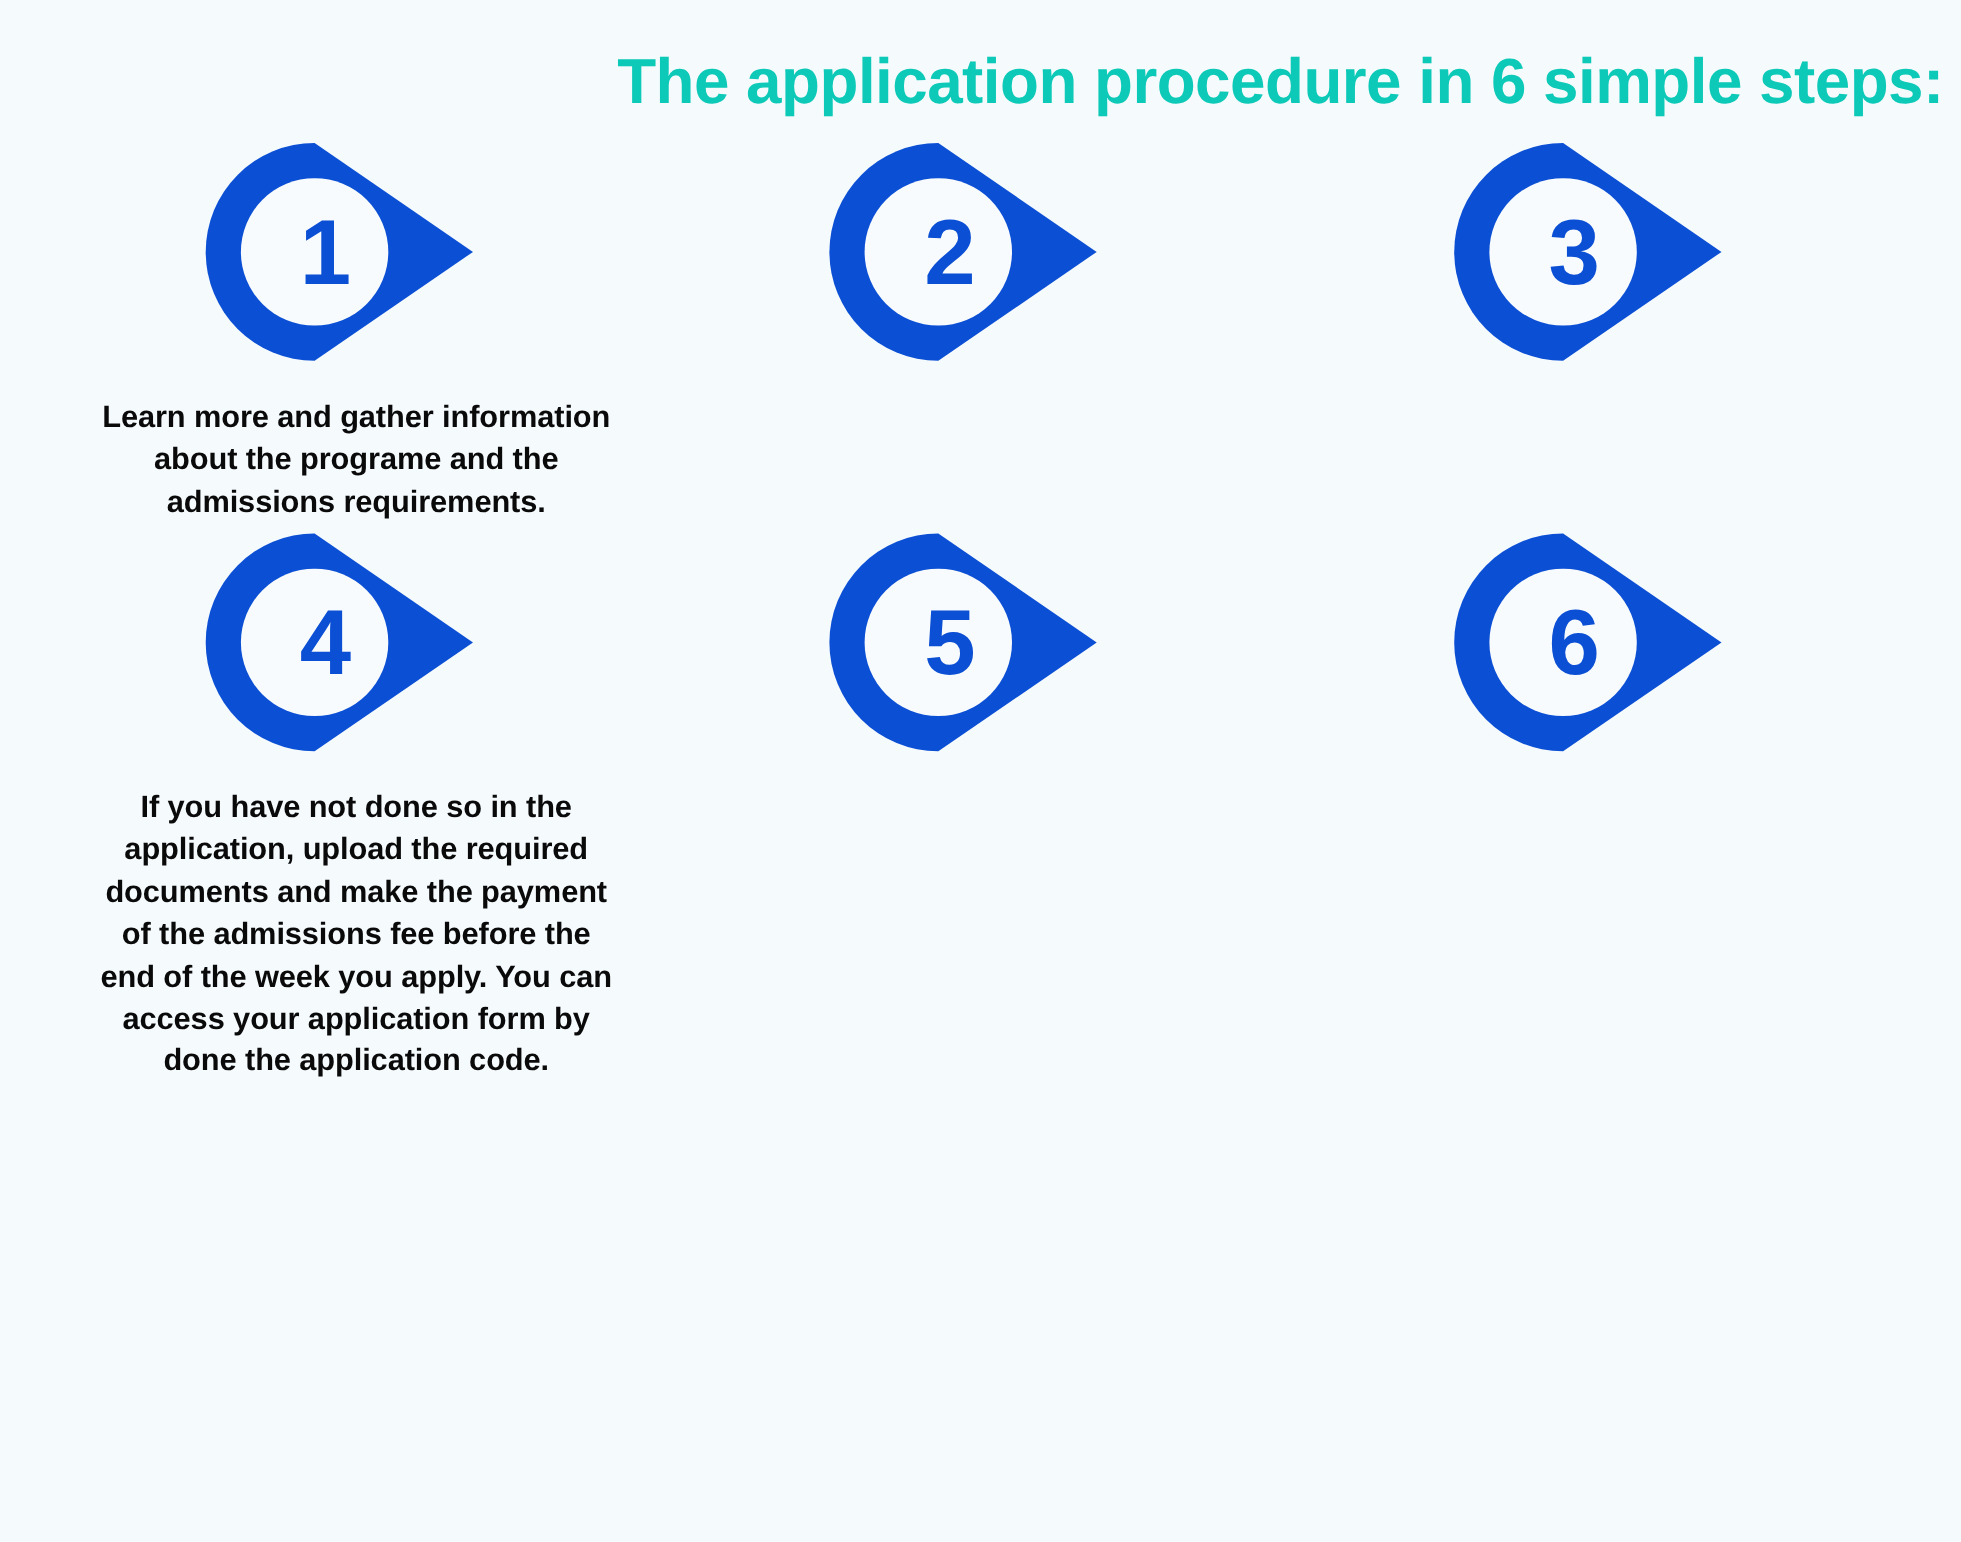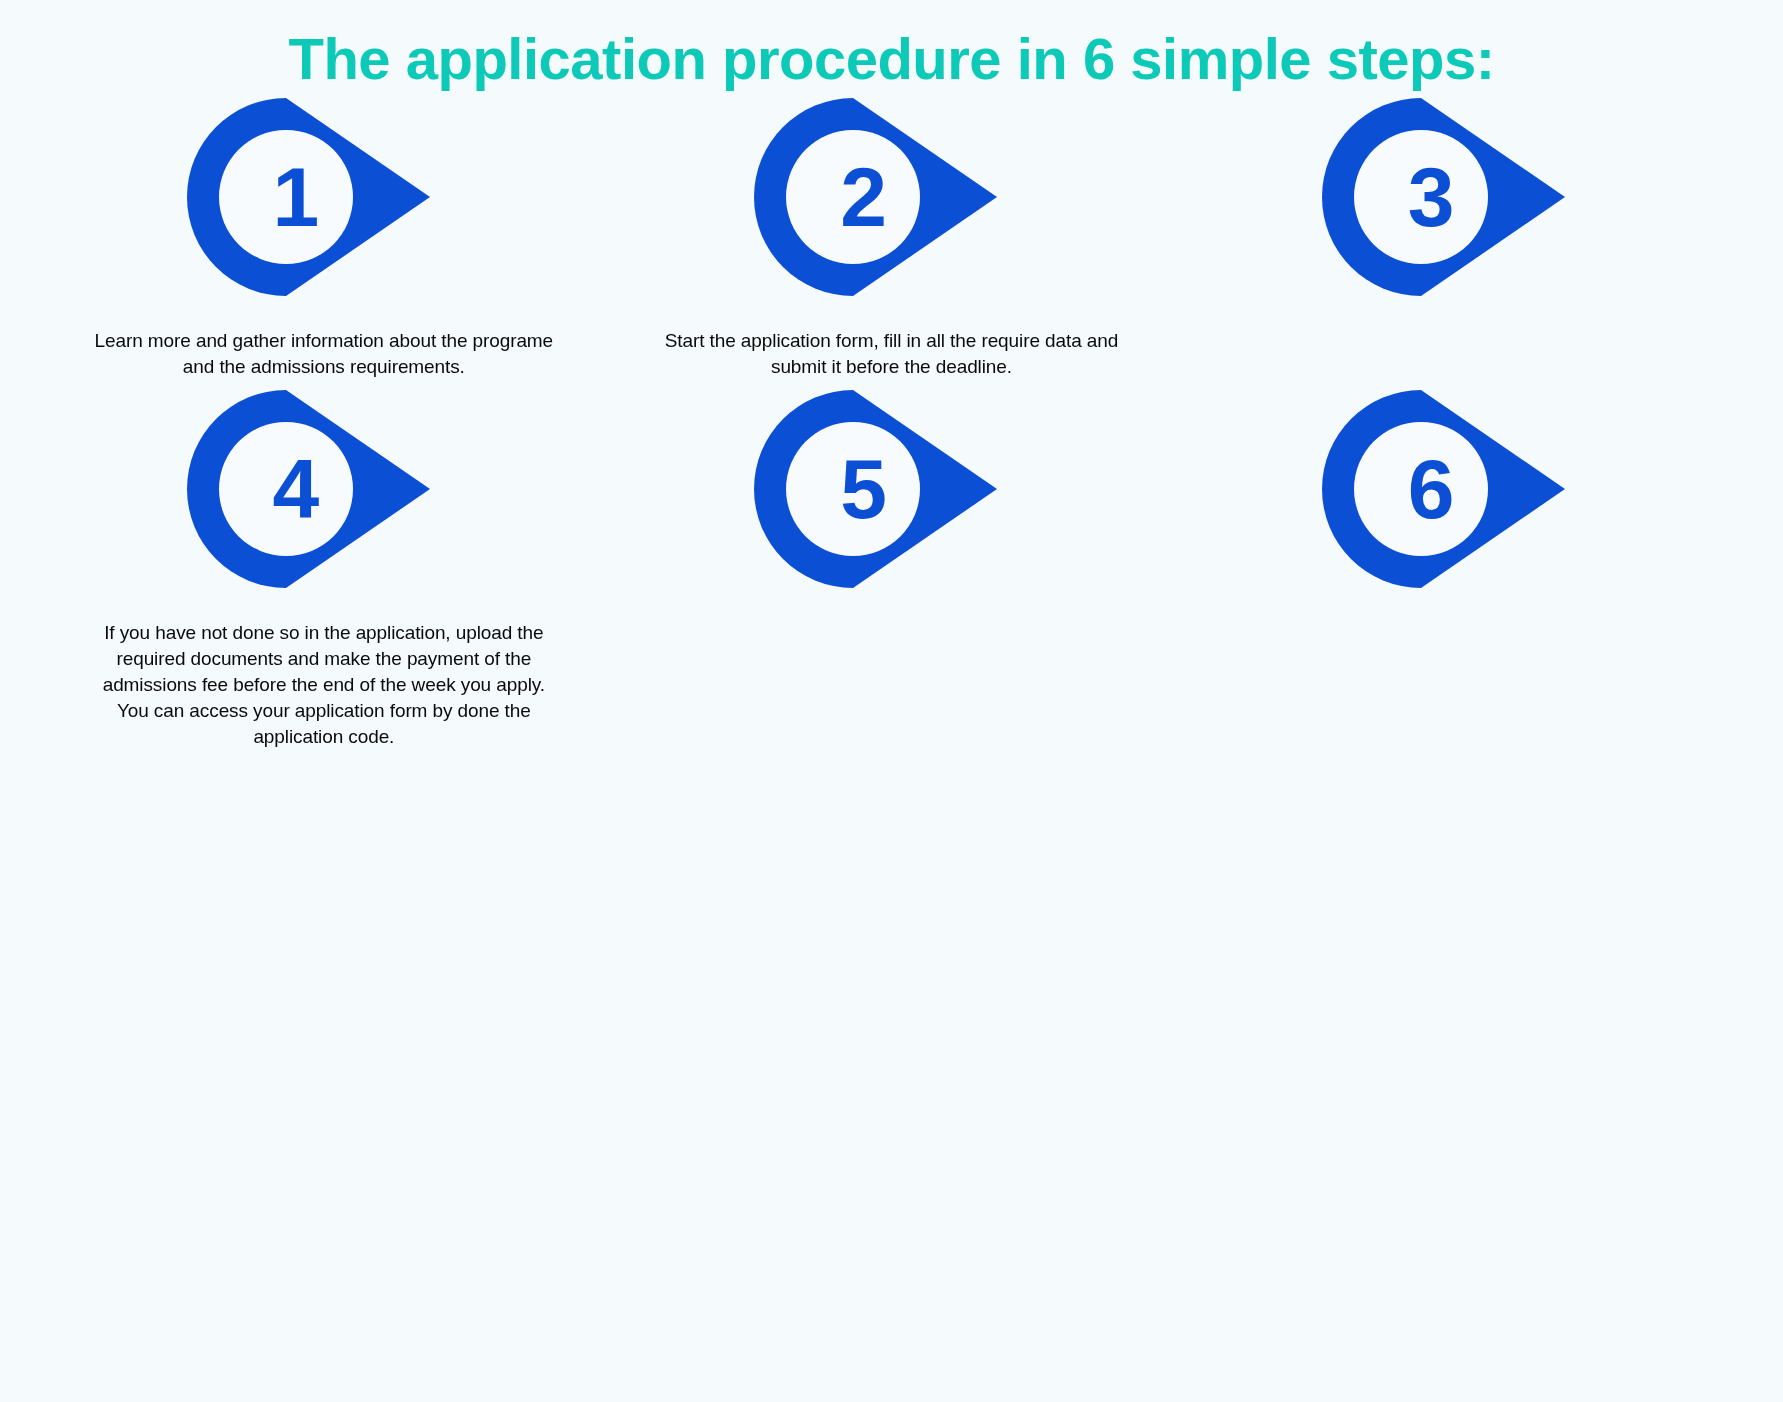--- a/index.html
+++ b/index.html
@@ -9,28 +9,28 @@
   body {
     width: 1783px;
     height: 1402px;
     background: #f5fafd;
     font-family: "Liberation Sans", sans-serif;
     overflow: hidden;
     position: relative;
   }
 
   #page-title {
-    text-align: center;
+    text-align: right;
     color: #0dc9b7;
     font-size: 58px;
     font-weight: bold;
     letter-spacing: -0.5px;
     line-height: 1;
     padding-top: 30px;
-    margin: 0;
+    margin: 16px;
     white-space: nowrap;
   }
 
   .steps-grid {
     display: grid;
     grid-template-columns: repeat(3, 1fr);
     grid-template-rows: auto auto;
     column-gap: 0px;
     row-gap: 0px;
     padding: 0 40px;
@@ -71,22 +71,22 @@
     font-size: 84px;
     font-weight: bold;
     line-height: 1;
     font-family: "Liberation Sans", sans-serif;
   }
 
   .step-text {
     margin-top: 22px;
     text-align: center;
     color: #0a0a0a;
-    font-size: 19px;
-    font-weight: normal;
+    font-size: 28px;
+    font-weight: bold;
     line-height: 1.37;
     width: 470px;
     letter-spacing: -0.1px;
   }
 
   .col-1 .step-text { width: 470px; }
   .col-2 .step-text { width: 490px; }
   .col-3 .step-text { width: 470px; }
 </style>
 </head>
@@ -116,21 +116,20 @@
       <svg class="marker-svg" width="300" height="218" viewBox="0 0 300 218">
         <path d="M 112 10
                  A 99 99 0 1 0 112 208
                  L 112 208
                  L 256 109
                  Z" fill="#0b4fd4"></path>
         <circle cx="112" cy="109" r="67" fill="#f8fbfd"></circle>
       </svg>
       <div class="marker-number">2</div>
     </div>
-    <div class="step-text">Start the application form, fill in all the require data and submit it before the deadline.</div>
   </div>
 
   <div class="row1 col-3 step">
     <div class="marker-wrap">
       <svg class="marker-svg" width="300" height="218" viewBox="0 0 300 218">
         <path d="M 112 10
                  A 99 99 0 1 0 112 208
                  L 112 208
                  L 256 109
                  Z" fill="#0b4fd4"></path>

